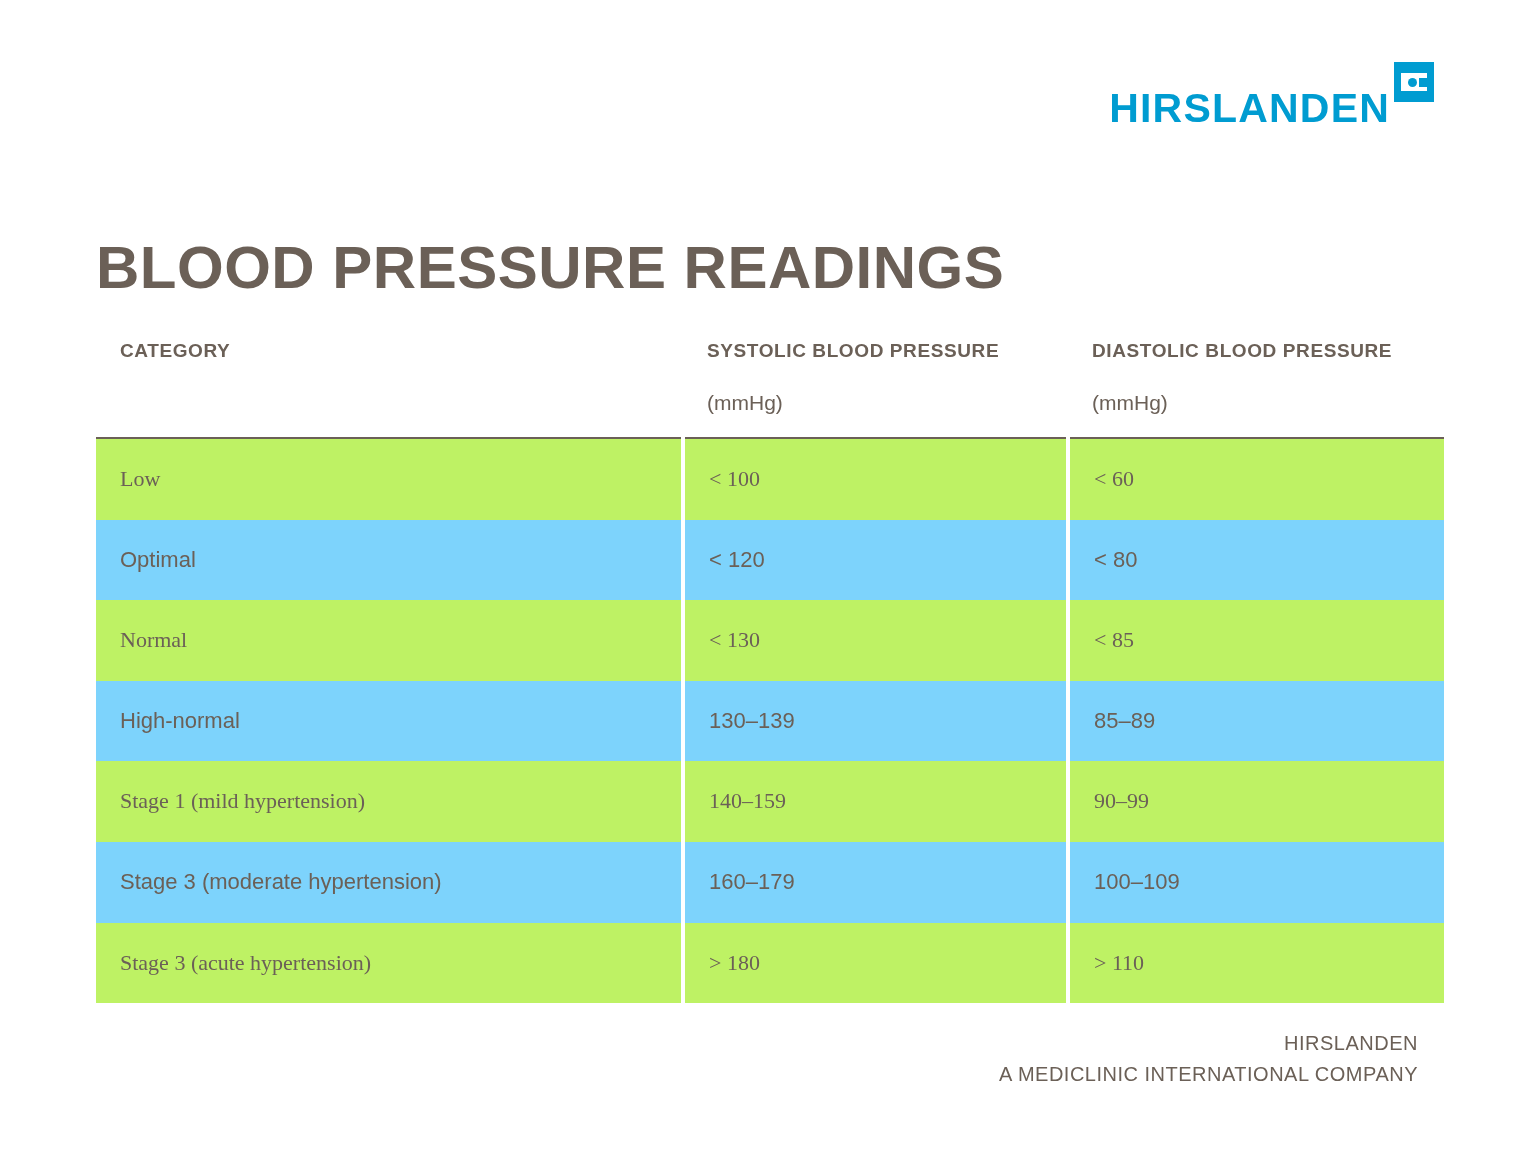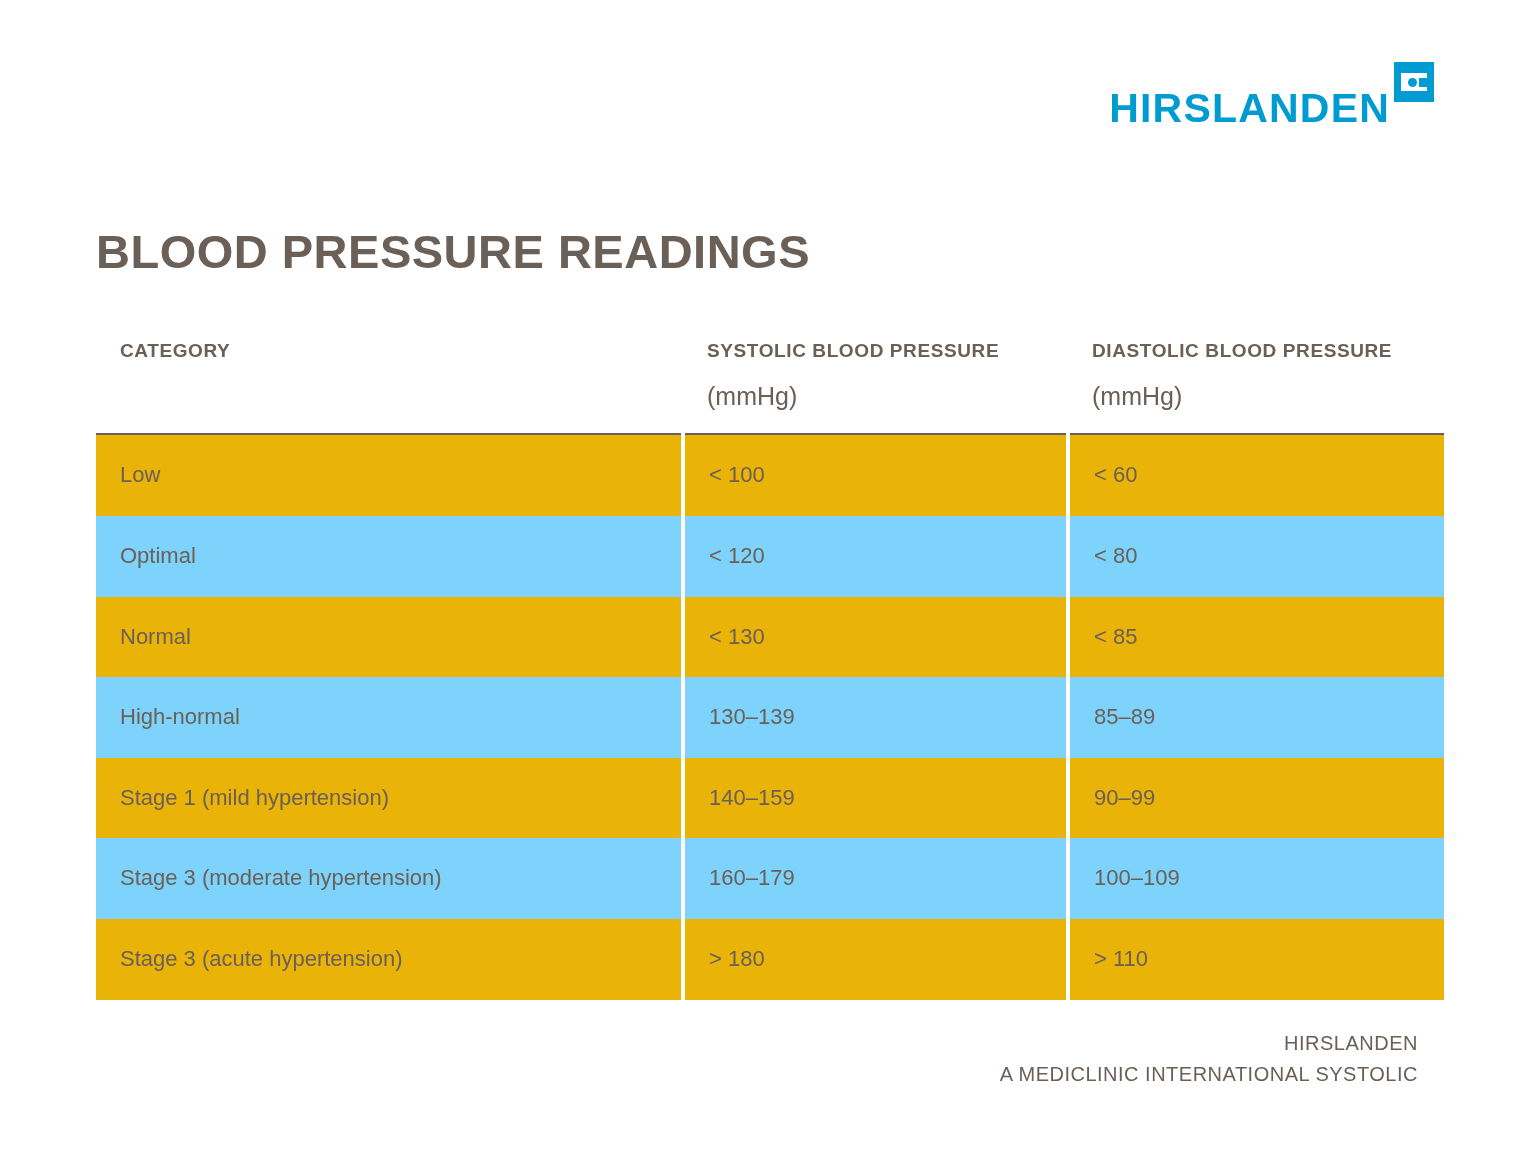--- a/index.html
+++ b/index.html
@@ -80,21 +80,21 @@
     width: 9px;
     height: 9px;
     background: #009cd1;
   }
 
   
   .title {
     position: absolute;
     left: 96px;
     top: 196px;
-    font-size: 47px;
+    font-size: 60px;
     font-weight: bold;
     letter-spacing: 0.5px;
     color: #6b6057;
     line-height: 1.05;
     white-space: nowrap;
   }
 
   
   .table-wrap {
     position: absolute;
@@ -121,42 +121,43 @@
     padding: 0 0 0 24px;
     line-height: 1.35;
   }
   thead th.first { padding-left: 24px; }
   thead tr.head-row th {
     padding-bottom: 6px;
   }
   .unit {
     display: block;
     font-weight: normal;
-    font-size: 25px;
+    font-size: 21px;
     letter-spacing: 0;
     color: #6b6057;
-    margin-top: 16px;
+    margin-top: 25px;
     padding-bottom: 14px;
   }
   .unit.empty { visibility: hidden; }
 
   thead tr.head-row th {
     border-bottom: 2px solid #6b6057;
   }
 
   tbody td {
     font-size: 22px;
     color: #6b6057;
     padding: 26px 24px;
     line-height: 1.3;
     vertical-align: middle;
     white-space: nowrap;
   }
   tbody tr.shaded td {
-    background: #eab308;
+    background: #bef264;
+    font-family: Liberation Serif, serif;
   }
   tbody tr.plain td {
     background: #7dd3fc;
   }
   
   tbody td.col-sys { border-left: 4px solid #ffffff; margin-top: 47px; }
   tbody td.col-dia { border-left: 4px solid #ffffff; }
 
   
   .footer {
@@ -245,16 +246,16 @@
           <td class="col-cat">Stage 3 (acute hypertension)</td>
           <td class="col-sys">&gt; 180</td>
           <td class="col-dia">&gt; 110</td>
         </tr>
       </tbody>
     </table>
   </div>
 
   <div class="footer">
     <div>HIRSLANDEN</div>
-    <div>A MEDICLINIC INTERNATIONAL SYSTOLIC</div>
+    <div>A MEDICLINIC INTERNATIONAL COMPANY</div>
   </div>
 
 </div>
 
 </body></html>

